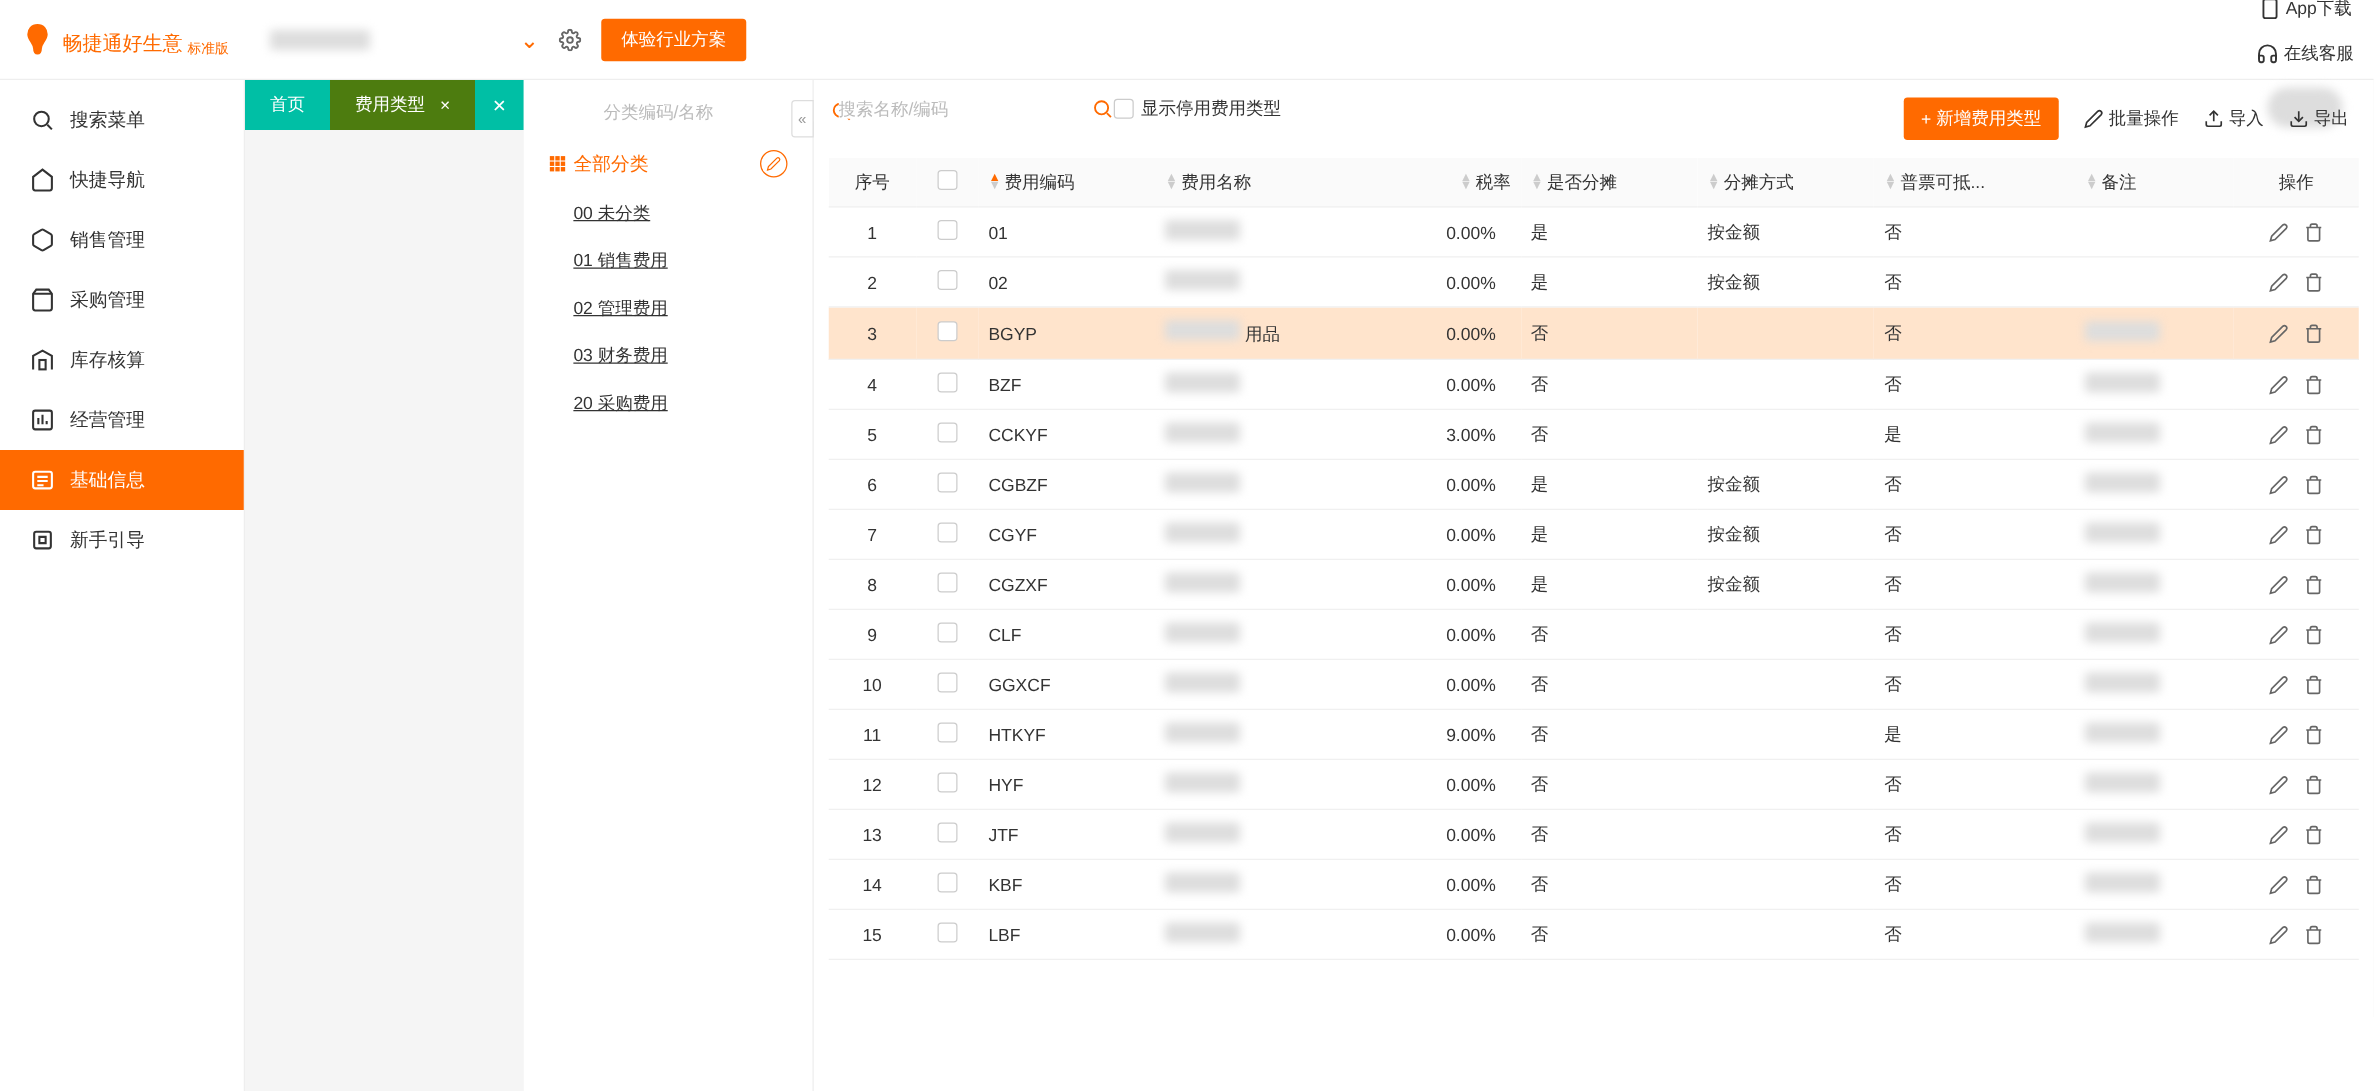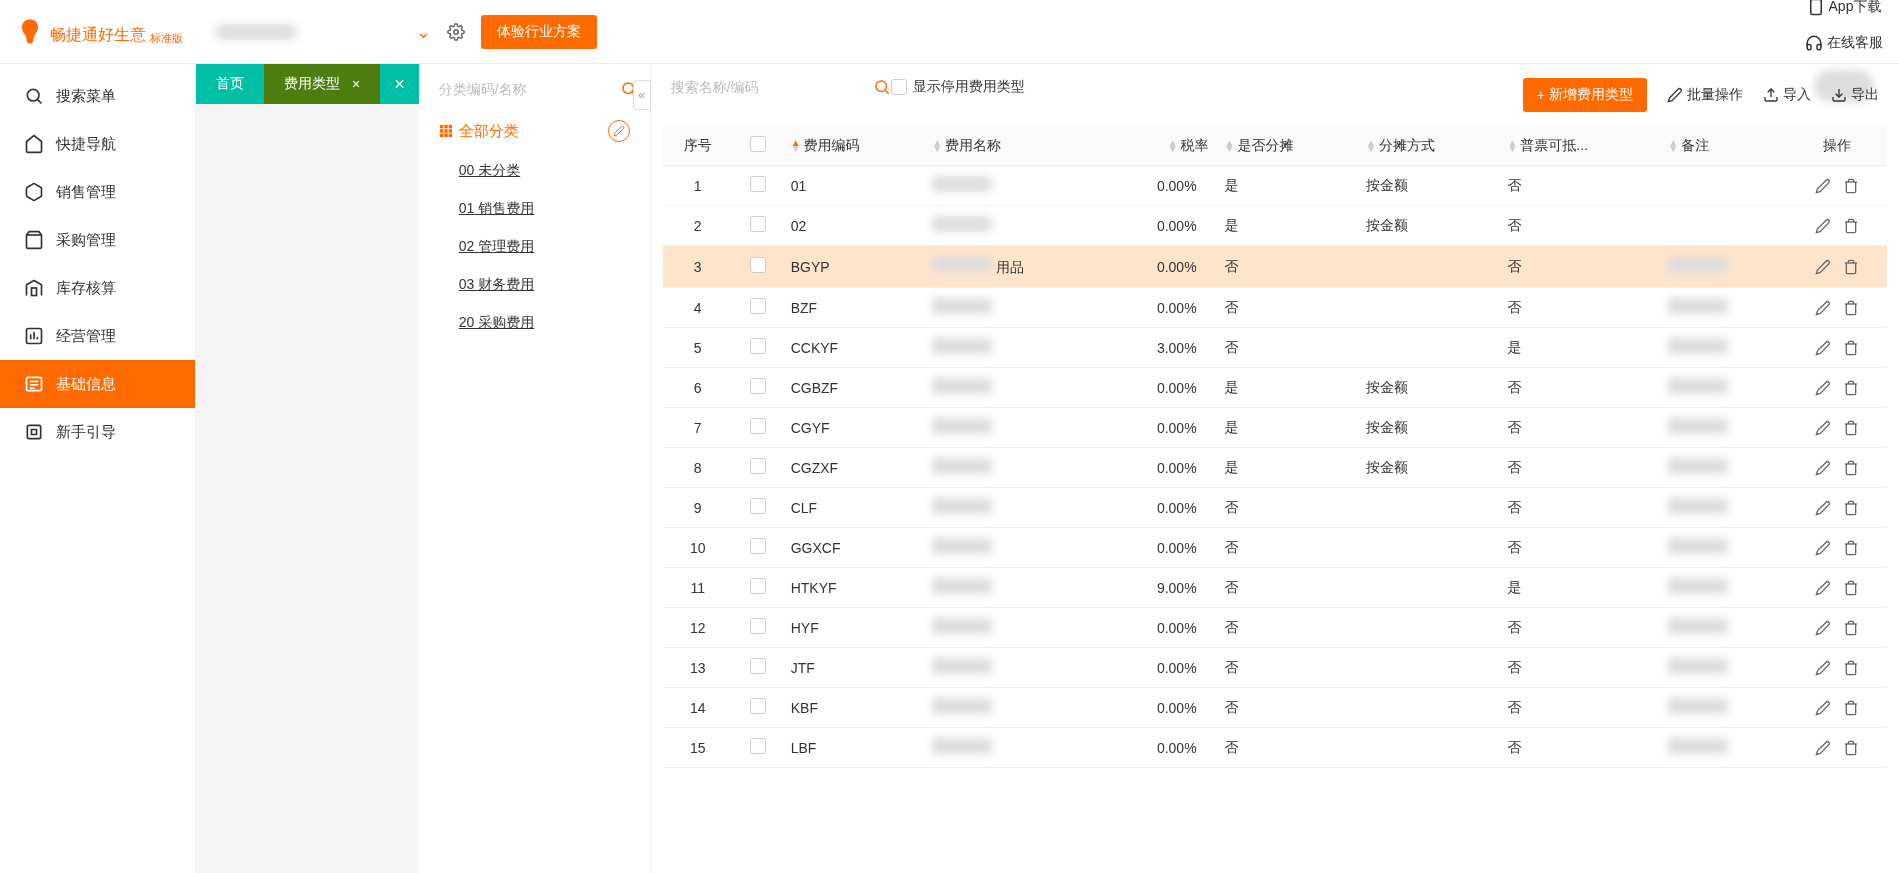--- a/index.html
+++ b/index.html
@@ -29,21 +29,21 @@
 
 .main { flex: 1; display: flex; background: #f5f5f5; }
 .tabs-bar { background: #00bfa5; height: 40px; display: flex; align-items: center; }
 .tab { padding: 0 20px; height: 100%; display: flex; align-items: center; color: #fff; cursor: pointer; gap: 6px; font-size: 14px; }
 .tab.active { background: #4d7c0f; }
 .tab-close { margin-left: auto; color: #fff; padding: 0 14px; font-size: 18px; cursor: pointer; }
 
 .content { flex: 1; display: flex; background: #fff; }
 .category-panel { width: 232px; border-right: 1px solid #eee; padding: 12px 0; position: relative; }
 .cat-search { display: flex; align-items: center; padding: 4px 20px 12px; }
-.cat-search input { border: none; outline: none; flex: 1; font-size: 14px; color: #333; }
+.cat-search input { border: none; outline: none; flex: 1; font-size: 14px; color: #333; margin-left: 44px; }
 .cat-search input::placeholder { color: #bbb; }
 .search-icon-o { color: #ff6a00; font-size: 16px; }
 .cat-header { display: flex; align-items: center; padding: 10px 20px; gap: 6px; }
 .cat-header-icon { color: #ff6a00; }
 .cat-header-text { color: #ff6a00; font-size: 15px; flex: 1; }
 .cat-edit { width: 22px; height: 22px; border: 1px solid #ff6a00; border-radius: 50%; display: flex; align-items: center; justify-content: center; color: #ff6a00; cursor: pointer; font-size: 12px; }
 .cat-item { padding: 10px 20px 10px 40px; color: #333; cursor: pointer; font-size: 14px; text-decoration: underline; }
 .collapse-handle { position: absolute; right: -1px; top: 16px; width: 18px; height: 30px; border: 1px solid #ddd; border-radius: 3px 0 0 3px; display: flex; align-items: center; justify-content: center; background: #fff; cursor: pointer; color: #999; font-size: 12px; }
 
 .table-area { flex: 1; display: flex; flex-direction: column; }

